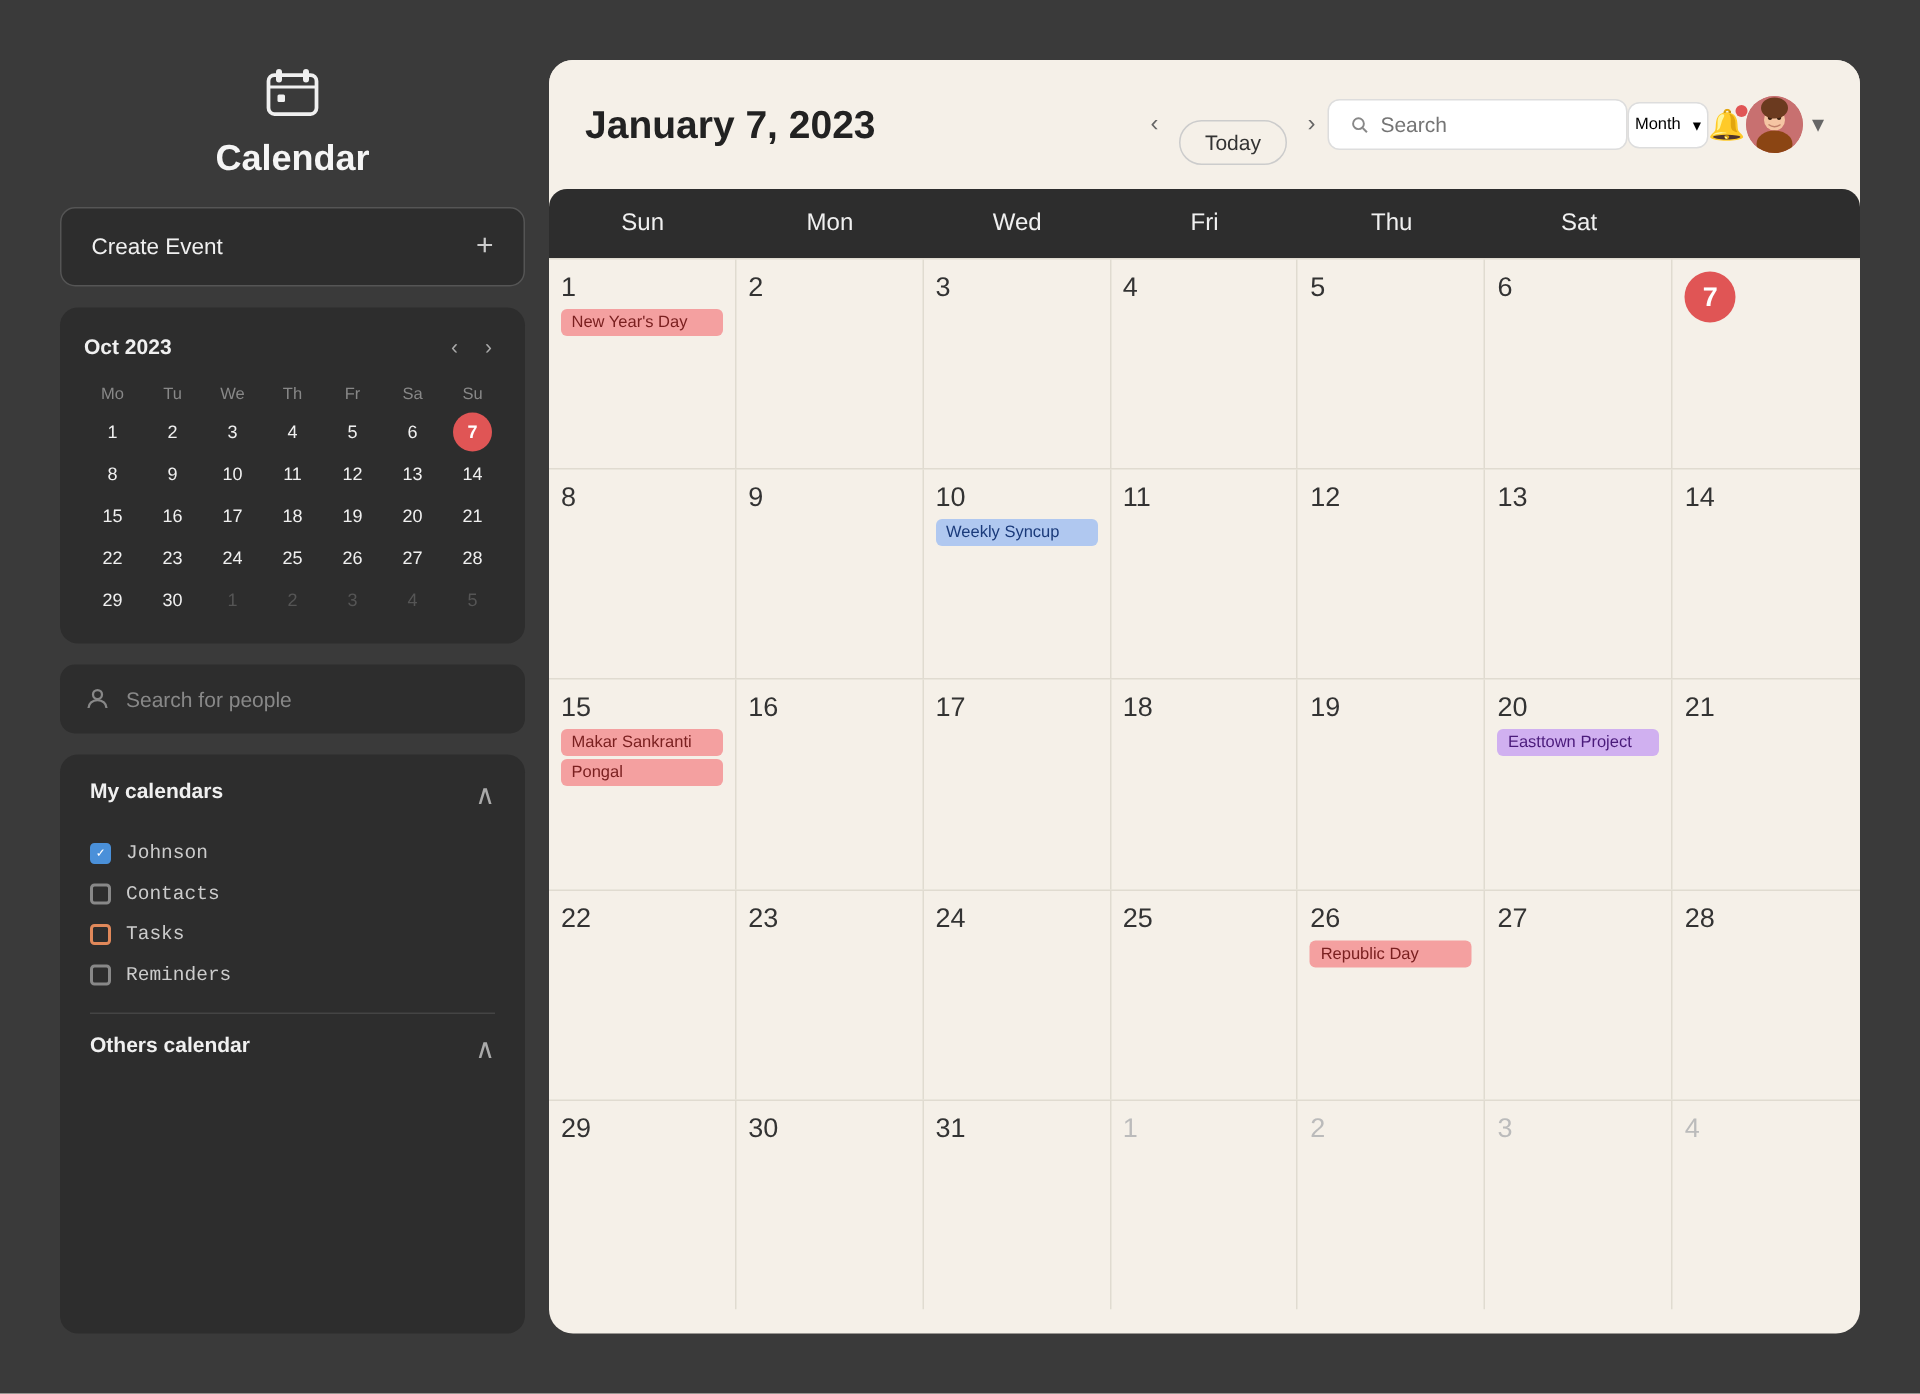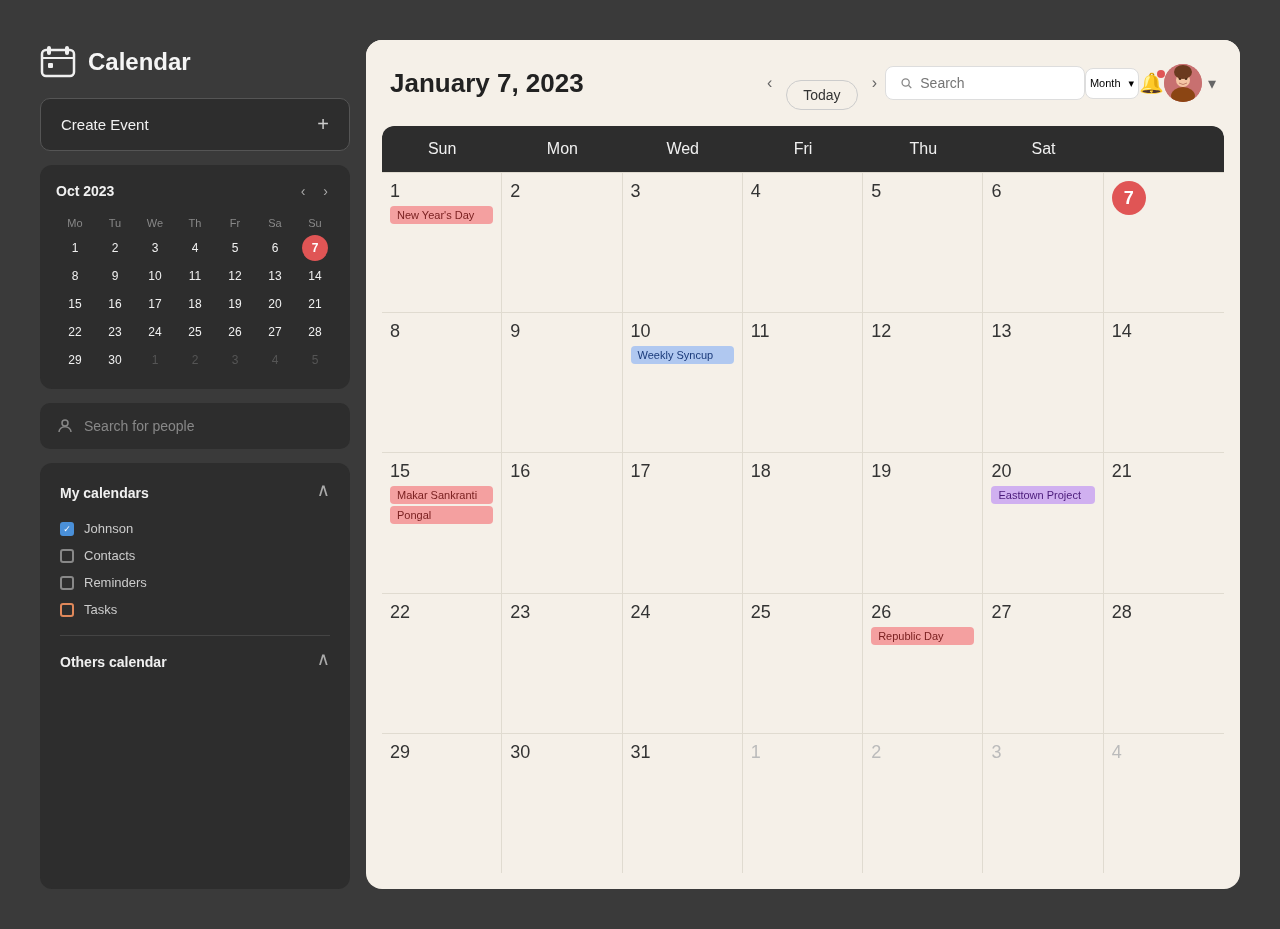--- a/index.html
+++ b/index.html
@@ -26,20 +26,21 @@
       display: flex;
       flex-direction: column;
       gap: 14px;
     }
     .sidebar-header {
       display: flex;
       align-items: center;
       gap: 12px;
       color: #f0f0f0;
       padding: 4px 0;
+      flex-direction: column;
     }
     .sidebar-header .logo-icon {
       width: 36px;
       height: 36px;
     }
     .sidebar-header .app-title {
       font-size: 24px;
       font-weight: 600;
       color: #f5f5f5;
     }
@@ -135,37 +136,38 @@
     }
     
     .calendars-section {
       background: #2d2d2d;
       border-radius: 12px;
       padding: 16px 20px;
       flex: 1;
     }
     .calendars-section-header {
       display: flex;
-      align-items: flex-end;
+      align-items: flex-start;
       justify-content: space-between;
       margin-bottom: 14px;
     }
     .calendars-section-title {
       font-size: 14px;
       font-weight: 600;
       color: #f0f0f0;
     }
     .calendar-item {
       display: flex;
       align-items: center;
       gap: 10px;
       padding: 6px 0;
       font-size: 13px;
       color: #ccc;
       cursor: pointer;
+      font-family: Liberation Mono, monospace;
     }
     .calendar-checkbox {
       width: 14px;
       height: 14px;
       border-radius: 3px;
       border: 2px solid #888;
       display: flex;
       align-items: center;
       justify-content: center;
       flex-shrink: 0;
@@ -290,21 +292,21 @@
       border-radius: 50%;
       background: #c87070;
       overflow: hidden;
       display: flex;
       align-items: center;
       justify-content: center;
     }
     
     .cal-grid-container {
       flex: 1;
-      padding: 0 16px 16px;
+      padding: 0 0 16px;
       overflow: hidden;
     }
     .cal-grid {
       width: 100%;
       height: 100%;
       border-radius: 12px;
       overflow: hidden;
       display: flex;
       flex-direction: column;
     }
@@ -483,26 +485,26 @@
       </div>
       <div class="calendar-item">
         <div class="calendar-checkbox checked-blue"></div>
         <span>Johnson</span>
       </div>
       <div class="calendar-item">
         <div class="calendar-checkbox"></div>
         <span>Contacts</span>
       </div>
       <div class="calendar-item">
+        <div class="calendar-checkbox orange-border"></div>
+        <span>Tasks</span>
+      </div>
+      <div class="calendar-item">
         <div class="calendar-checkbox"></div>
         <span>Reminders</span>
-      </div>
-      <div class="calendar-item">
-        <div class="calendar-checkbox orange-border"></div>
-        <span>Tasks</span>
       </div>
 
       <hr class="section-divider">
       <div class="calendars-section-header">
         <span class="calendars-section-title">Others calendar</span>
         <button style="background:none;border:none;color:#aaa;font-size:18px;cursor:pointer;">∧</button>
       </div>
     </div>
   </div>
 

